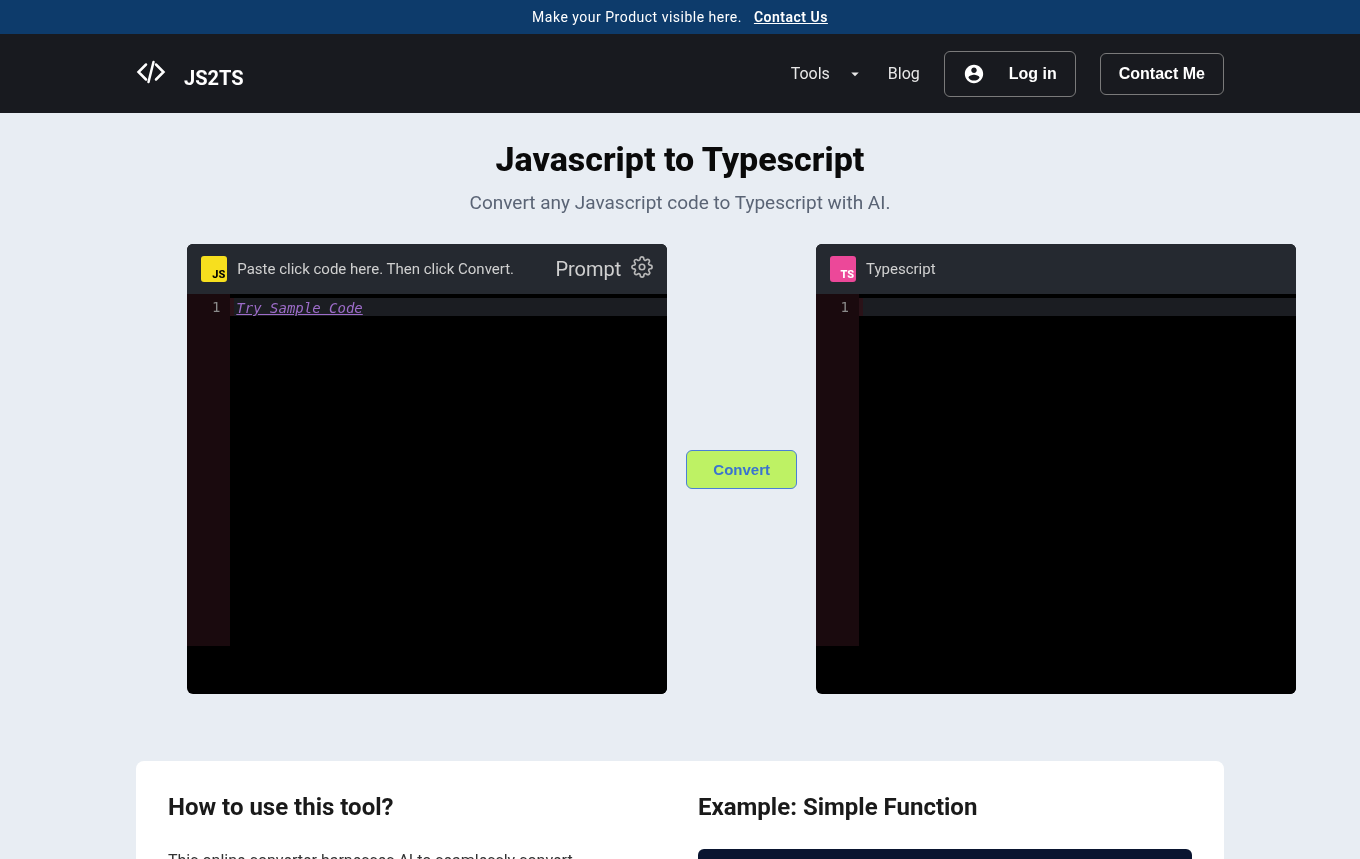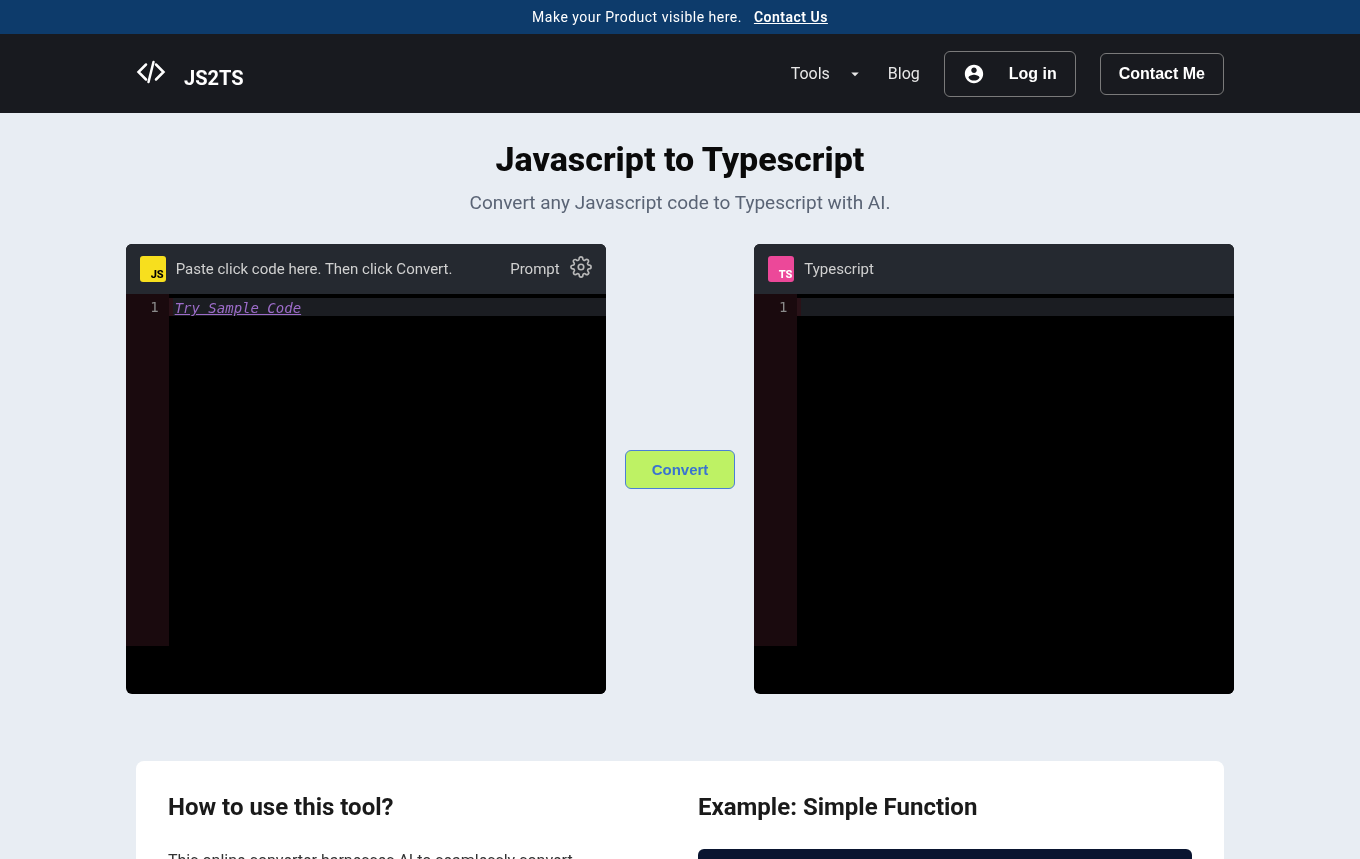--- a/index.html
+++ b/index.html
@@ -96,23 +96,23 @@
       color: #0a0a0a;
       margin-bottom: 12px;
     }
     .hero-subtitle {
       font-size: 19px;
       color: #5a6475;
     }
     .converter {
       display: flex;
       align-items: center;
-      justify-content: center;
+      justify-content: flex-end;
       gap: 9px;
-      padding: 0 88px;
+      padding: 0 64px;
     }
     .editor-panel {
       width: 480px;
       height: 450px;
       background: #000;
       border-radius: 6px;
       overflow: hidden;
       display: flex;
       flex-direction: column;
     }
@@ -143,21 +143,21 @@
       background: #ec4899;
       color: #fff;
     }
     .editor-header-text {
       color: #d0d0d0;
       font-size: 15px;
       flex: 1;
     }
     .prompt-btn {
       color: #d0d0d0;
-      font-size: 15px;
+      font-size: 20px;
       cursor: pointer;
     }
     .gear-icon {
       cursor: pointer;
     }
     .gear-icon svg {
       width: 22px;
       height: 22px;
       stroke: #b8b8b8;
       fill: none;

